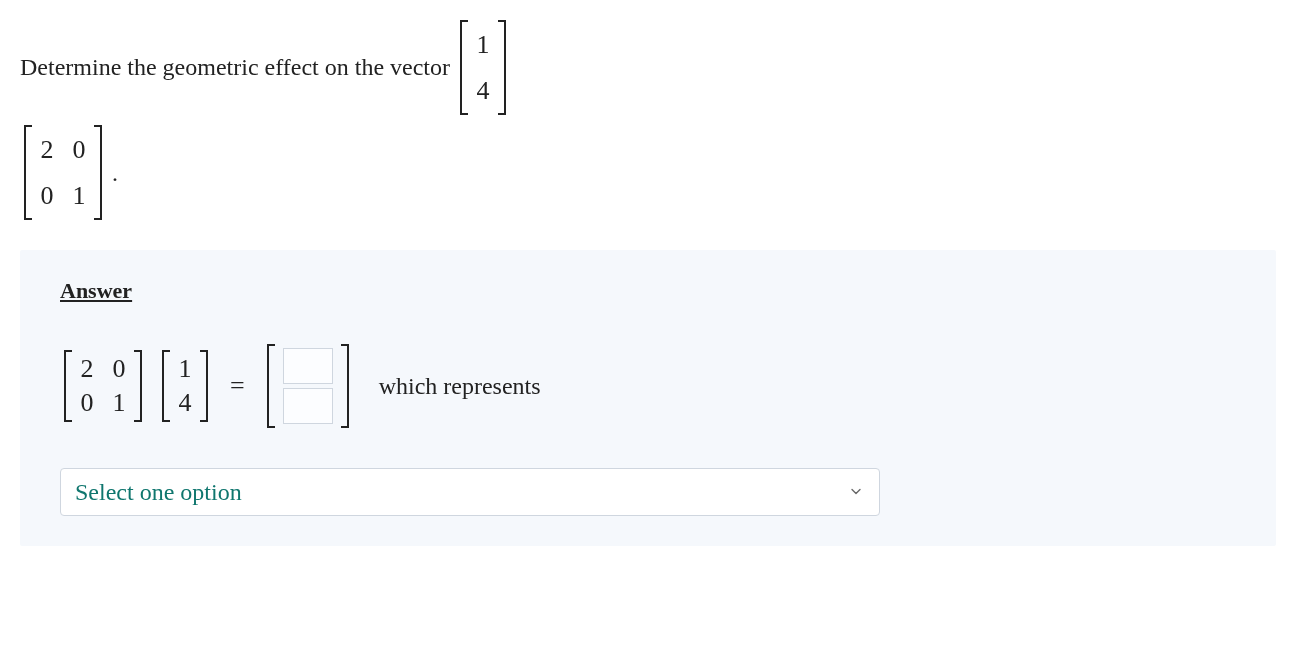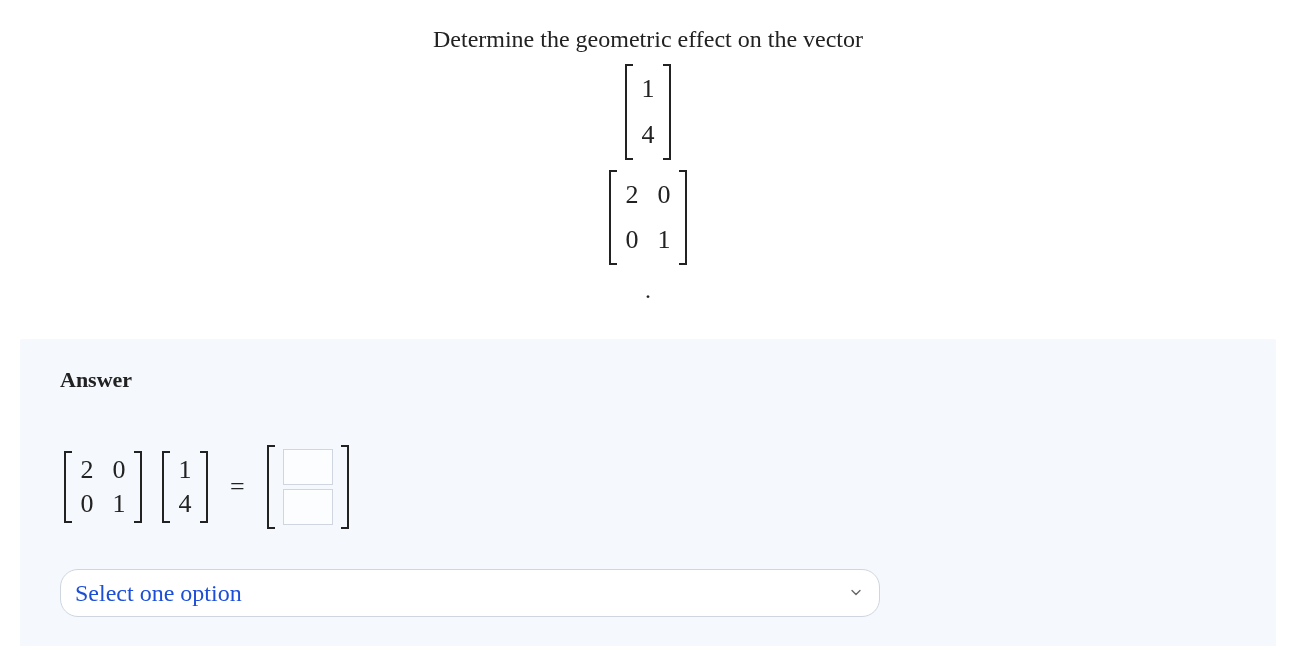--- a/index.html
+++ b/index.html
@@ -51,32 +51,32 @@
     border-bottom: 2px solid #222;
   }
   .bracket.left::before  { left: 0;  right: 2px; border-left: 2px solid #222; }
   .bracket.right::before { right: 0; left: 2px;  border-right: 2px solid #222; }
 
   .prompt-flow {
     display: flex;
     flex-wrap: wrap;
     align-items: center;
     gap: 6px;
-    flex-direction: column;
   }
 
   .answer-box {
     background: #f5f8fc;
     padding: 28px 40px 30px 40px;
     border-radius: 2px;
   }
   .answer-title {
     font-weight: bold;
     font-size: 22px;
-    margin-bottom: 52px;
+    margin-bottom: 40px;
+    text-decoration: underline;
   }
 
   .eq-line {
     display: flex;
     align-items: center;
     gap: 12px;
     margin-bottom: 40px;
     flex-wrap: wrap;
   }
   .equals { font-size: 26px; padding: 0 6px; }
@@ -100,23 +100,23 @@
   }
   select.option-select {
     width: 100%;
     appearance: none;
     -webkit-appearance: none;
     -moz-appearance: none;
     font-family: inherit;
     font-size: 24px;
     padding: 10px 44px 10px 14px;
     border: 1px solid #cfd6df;
-    border-radius: 18px;
+    border-radius: 4px;
     background: #fff;
-    color: #1d4ed8;
+    color: #0f766e;
   }
   .select-chevron {
     position: absolute;
     right: 16px;
     top: 50%;
     transform: translateY(-50%);
     pointer-events: none;
   }
   .select-chevron svg { width: 16px; height: 16px; stroke: #666; }
 </style>
@@ -182,20 +182,21 @@
 
     <span class="matrix cols-1">
       <span class="bracket left"></span>
       <span class="matrix-body">
         <input class="result-cell" type="text" value="" style="">
         <input class="result-cell" type="text" value="" style="">
       </span>
       <span class="bracket right"></span>
     </span>
 
+    <span style="margin-left:14px;">which represents</span>
   </div>
 
   <div class="select-wrap">
     <select class="option-select">
       <option>Select one option</option>
     </select>
     <span class="select-chevron">
       <svg viewBox="0 0 24 24" fill="none" stroke-width="2" stroke-linecap="round" stroke-linejoin="round">
         <polyline points="6 9 12 15 18 9"></polyline>
       </svg>

